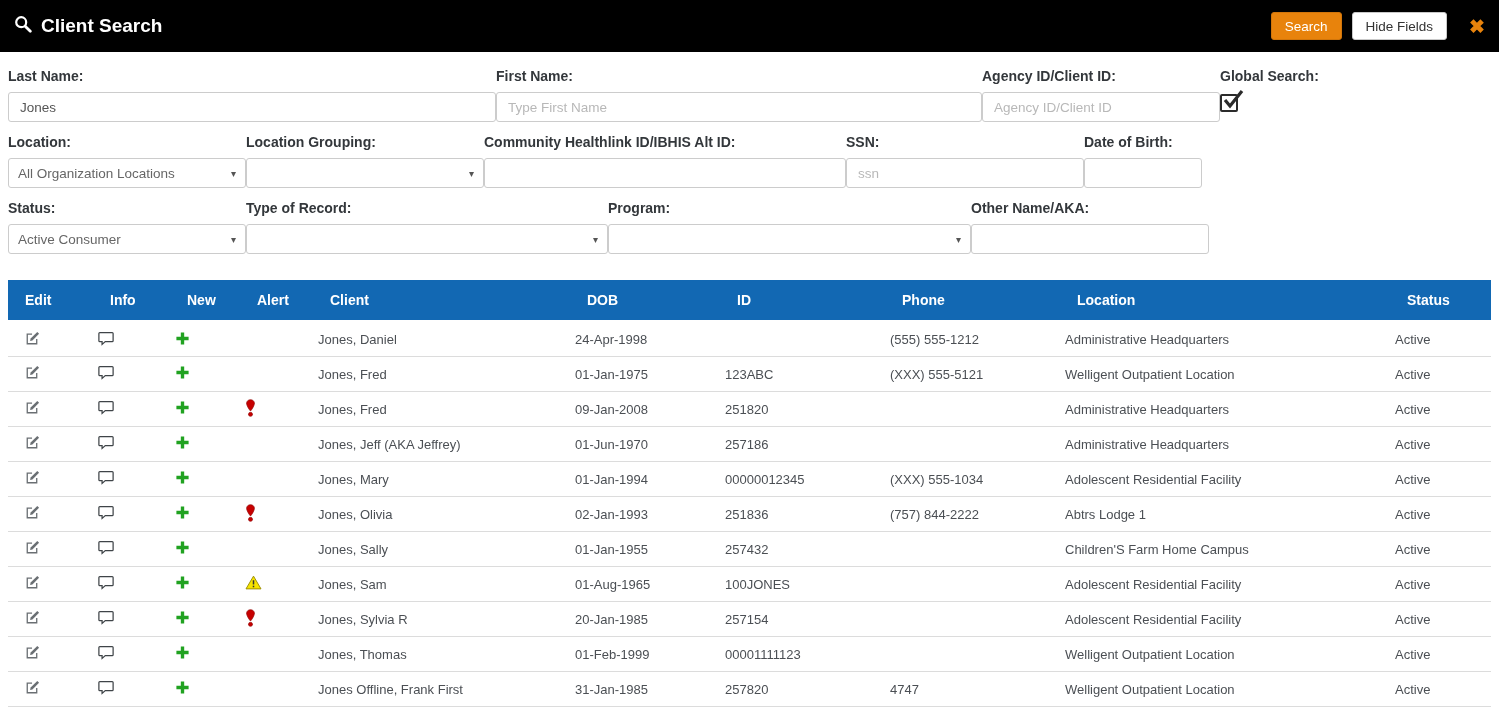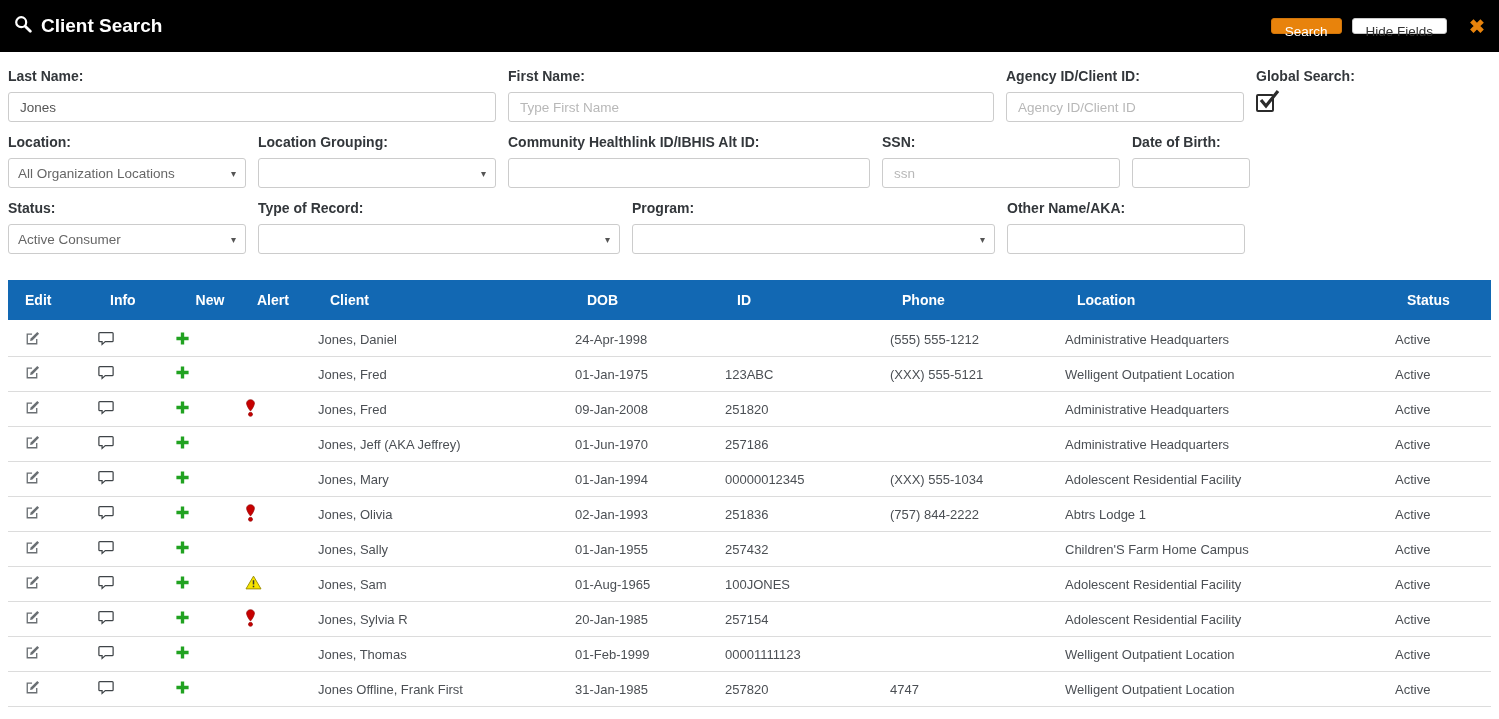--- a/index.html
+++ b/index.html
@@ -3,49 +3,49 @@
 <meta charset="utf-8">
 <style>
   * { box-sizing: border-box; }
   html,body { margin:0; padding:0; background:#fff; font-family:"Liberation Sans", sans-serif; }
   .page { width:1499px; min-height:719px; background:#fff; }
 
   
   .topbar { display:flex; align-items:center; background:#000000; height:52px; padding:0 14px; gap:10px; }
   .title { color:#fff; font-size:19px; display:flex; align-items:center; gap:9px; font-weight:600; }
   .spacer { flex:1; }
-  .btn { font-family:inherit; font-size:13.5px; border-radius:3px; padding:5px 13px; cursor:pointer; height:16px; }
+  .btn { font-family:inherit; font-size:13.5px; border-radius:3px; padding:5px 13px; cursor:pointer; height:28px; }
   .btn-search { background:#e8830c; color:#fff; border:1px solid #d1750a; }
   .btn-hide { background:#fff; color:#333; border:1px solid #c9c9c9; }
   .close-x { color:#e8830c; font-weight:bold; font-size:19px; margin-left:12px; cursor:pointer; line-height:1; }
 
   
   .search-form { padding:16px 8px 26px 8px; }
-  .form-grid { display:grid; column-gap:12px; margin-bottom:12px; }
+  .form-grid { display:grid; column-gap:0; margin-bottom:12px; }
   .r1 { grid-template-columns:488px 486px 238px 1fr; }
   .r2 { grid-template-columns:238px 238px 362px 238px 118px 1fr; }
   .r3 { grid-template-columns:238px 362px 363px 238px 1fr; margin-bottom:0; }
   .field label { display:block; font-size:14px; color:#33373b; font-weight:600; margin-bottom:8px; white-space:nowrap; }
   .field input { width:100%; height:30px; border:1px solid #ccc; border-radius:3px; padding:0 11px; font-size:13.5px; color:#555; font-family:inherit; background:#fff; }
   .field input::placeholder { color:#b8b8b8; }
   .select { width:100%; height:30px; border:1px solid #ccc; border-radius:3px; padding:0 9px; font-size:13.5px; color:#666; background:#fff; display:flex; align-items:center; justify-content:space-between; cursor:pointer; }
   .select .caret { color:#555; font-size:10px; margin-left:6px; }
   .select .caret::after { content:"▾"; }
 
   .checkbox-wrap { position:relative; width:22px; height:22px; margin-top:2px; cursor:pointer; }
   .checkbox-box { position:absolute; left:0; top:2px; width:18px; height:18px; border:2px solid #2b2b2b; border-radius:2px; background:#fff; }
   .checkbox-check { position:absolute; left:1px; top:-5px; }
 
   
   .table-wrap { margin:0 8px; }
   table.client-table { width:100%; border-collapse:collapse; table-layout:fixed; }
   .client-table thead th { background:#1268b3; color:#fff; font-size:14px; font-weight:600; text-align:left; height:34px; padding:12px; border-bottom:3px solid #fff; }
   .client-table thead th:nth-child(1){ width:90px; padding-left:17px; }
   .client-table thead th:nth-child(2){ width:77px; }
-  .client-table thead th:nth-child(3){ width:70px;text-align:center; }
+  .client-table thead th:nth-child(3){ width:70px; }
   .client-table thead th:nth-child(4){ width:73px; }
   .client-table thead th:nth-child(5){ width:257px; }
   .client-table thead th:nth-child(6){ width:150px; }
   .client-table thead th:nth-child(7){ width:165px; }
   .client-table thead th:nth-child(8){ width:175px; }
   .client-table thead th:nth-child(9){ width:330px; }
   .client-table tbody td { height:35px; border-bottom:1px solid #dcdcdc; font-size:13px; color:#4b4f54; padding:0; white-space:nowrap; overflow:hidden; vertical-align:middle; }
   .client-table tbody td:first-child { padding-left:17px; }
   .icon-btn { display:inline-flex; align-items:center; cursor:pointer; }
 </style>

